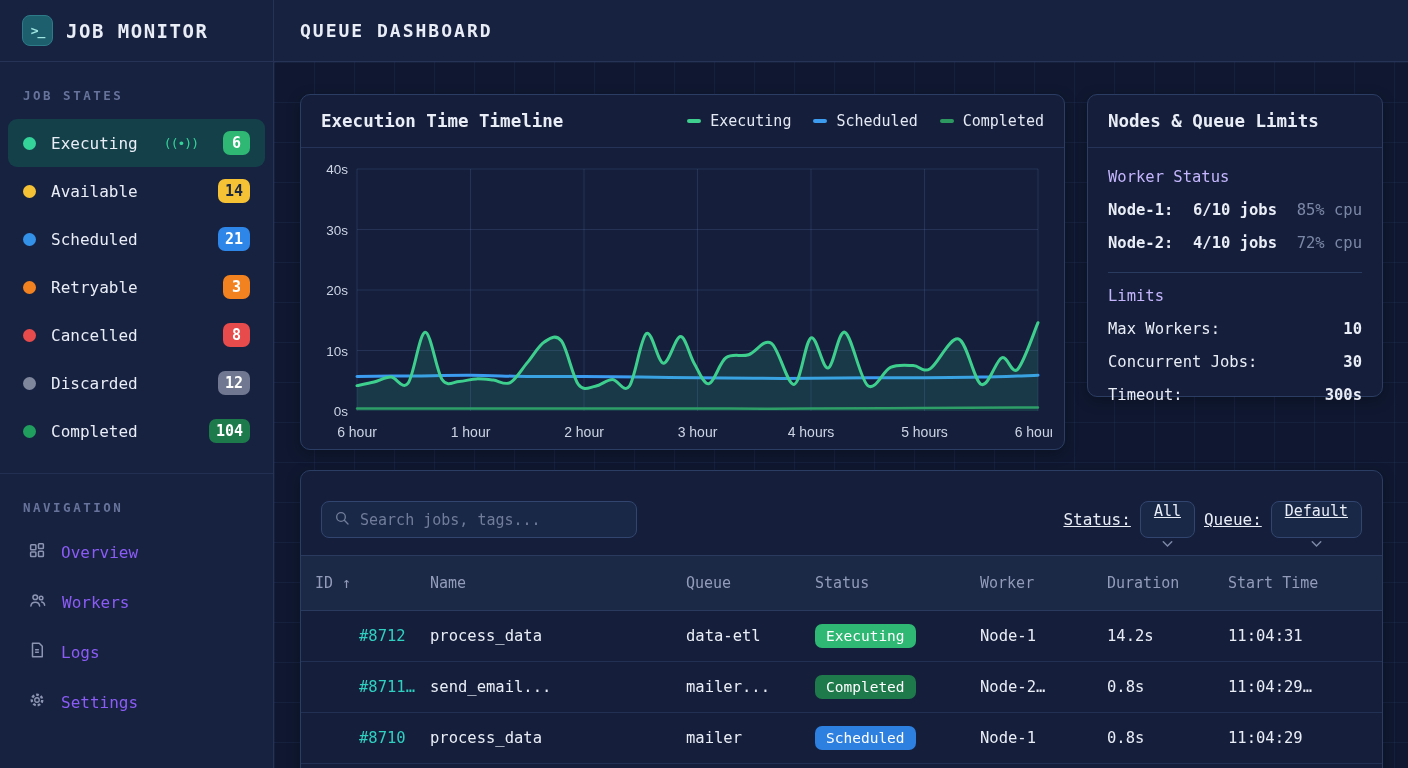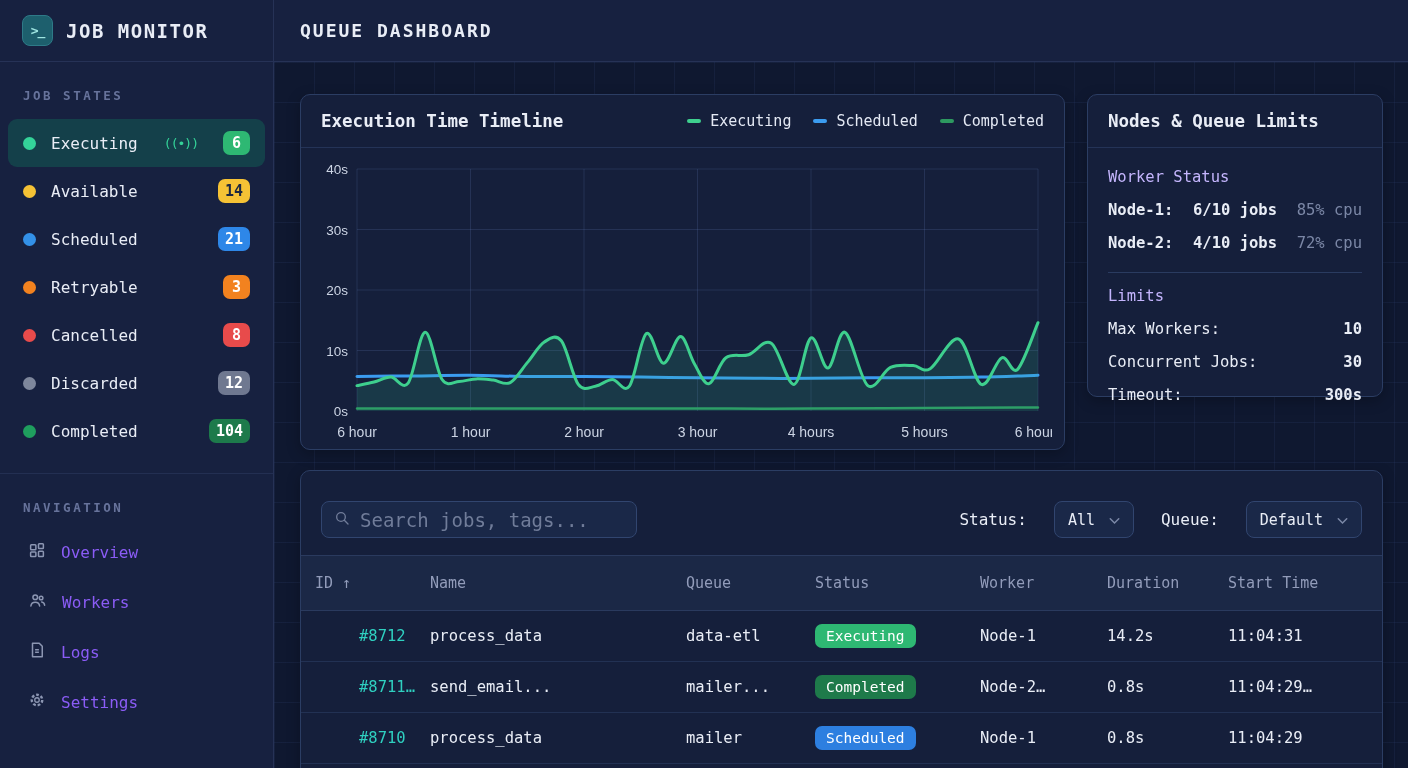--- a/index.html
+++ b/index.html
@@ -76,25 +76,25 @@
   .limit-row .val { font-weight:bold; }
 
   
   .jobs-card { margin-top:20px; height:380px; }
   .jobs-head { padding:16px 20px 0; }
   .jobs-title { font-size:16.5px; font-weight:bold; letter-spacing:1px; }
   .controls { display:flex; align-items:center; margin-top:14px; padding-bottom:17px; }
   .search { display:flex; align-items:center; gap:10px; width:316px; height:37px;
             border:1px solid #31456f; border-radius:8px; background:#1a2848; padding:0 12px; }
   .search input { flex:1; background:transparent; border:none; outline:none; color:#bef264;
-                  font-family:inherit; font-size:19px; }
+                  font-family:inherit; font-size:15px; }
   .search input::placeholder { color:#707c99; }
-  .filters { margin-left:auto; display:flex; align-items:center; gap:27px; font-size:16px; }
+  .filters { margin-left:auto; display:flex; align-items:center; gap:9px; font-size:16px;text-decoration:underline; }
   .select { display:flex; align-items:center; gap:14px; height:37px; border:1px solid #31456f;
-            border-radius:8px; background:#1a2848; padding:0 13px; font-size:15px; cursor:pointer; }
+            border-radius:8px; background:#1a2848; padding:0 13px; font-size:15px; cursor:pointer;flex-direction:column; }
 
   .tgrid { display:grid; grid-template-columns:115px 256px 129px 165px 127px 121px 1fr; align-items:center; padding:0 14px; }
   .table-head { height:56px; background:#1b2846; border-top:1px solid #2a3a5e; border-bottom:1px solid #2a3a5e;
                 color:#929cba; font-size:15px; }
   .trow { height:51px; border-bottom:1px solid #223153; font-size:15.5px; cursor:pointer; }
   .cell-id { color:#2fd0c0;margin-left:44px; }
   .status-badge { display:inline-block; padding:4px 11px; border-radius:7px; color:#fff; font-size:14.5px; }
 </style>
 </head>
 <body>

